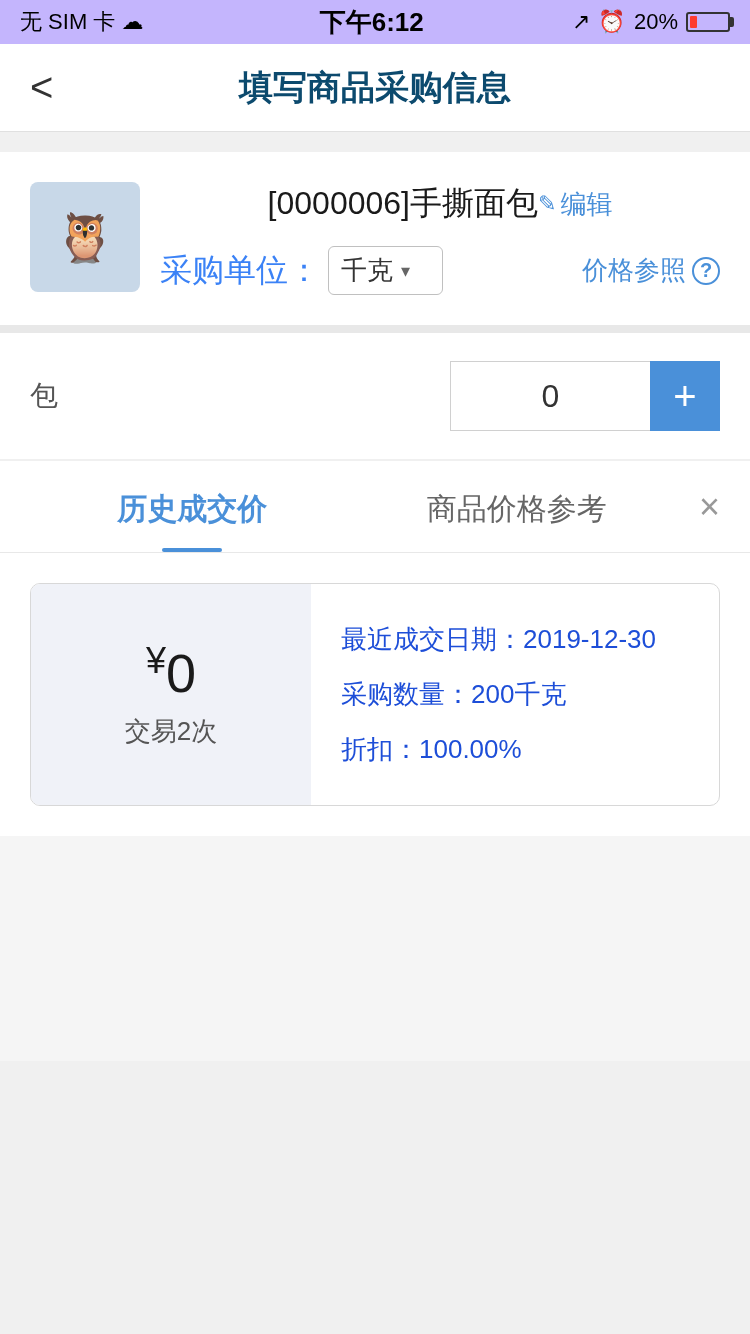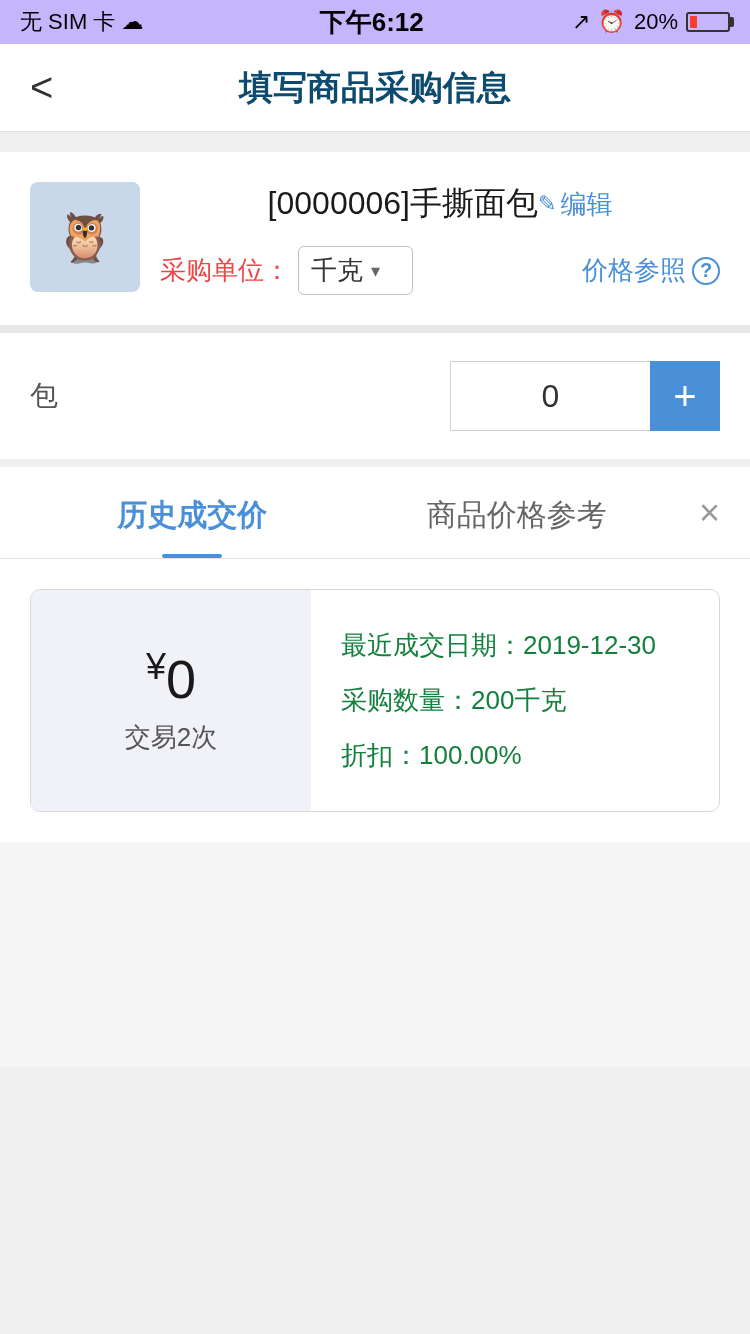--- a/index.html
+++ b/index.html
@@ -145,22 +145,22 @@
     }
     .edit-icon-small {
       font-size: 22px;
     }
     .product-unit-row {
       display: flex;
       align-items: center;
       justify-content: space-between;
     }
     .unit-label {
-      font-size: 26px;
-      color: #ef4444;
+      font-size: 32px;
+      color: #3b82f6;
     }
     .unit-select {
       border: 1px solid #c0c0c0;
       border-radius: 6px;
       padding: 6px 32px 6px 12px;
       font-size: 26px;
       color: #333;
       background: #fff;
       position: relative;
       display: inline-flex;
@@ -244,21 +244,21 @@
       display: flex;
       align-items: center;
       justify-content: center;
       cursor: pointer;
       flex-shrink: 0;
     }
 
     
     .tabs-section {
       background: #ffffff;
-      margin-top: 8px;
+      margin-top: 2px;
     }
     .tabs-header {
       display: flex;
       align-items: center;
       border-bottom: 1px solid #e8e8e8;
       padding: 0 30px;
       position: relative;
     }
     .tab-item {
       flex: 1;
@@ -330,21 +330,21 @@
     .history-right {
       flex: 1;
       padding: 36px 30px;
       display: flex;
       flex-direction: column;
       justify-content: center;
       gap: 16px;
     }
     .history-detail-row {
       font-size: 26px;
-      color: #15803d;
+      color: #1d4ed8;
       line-height: 1.5;
     }
 
     
     .main-bg {
       background: #f5f5f5;
       min-height: 600px;
     }
   </style>
 </head>

